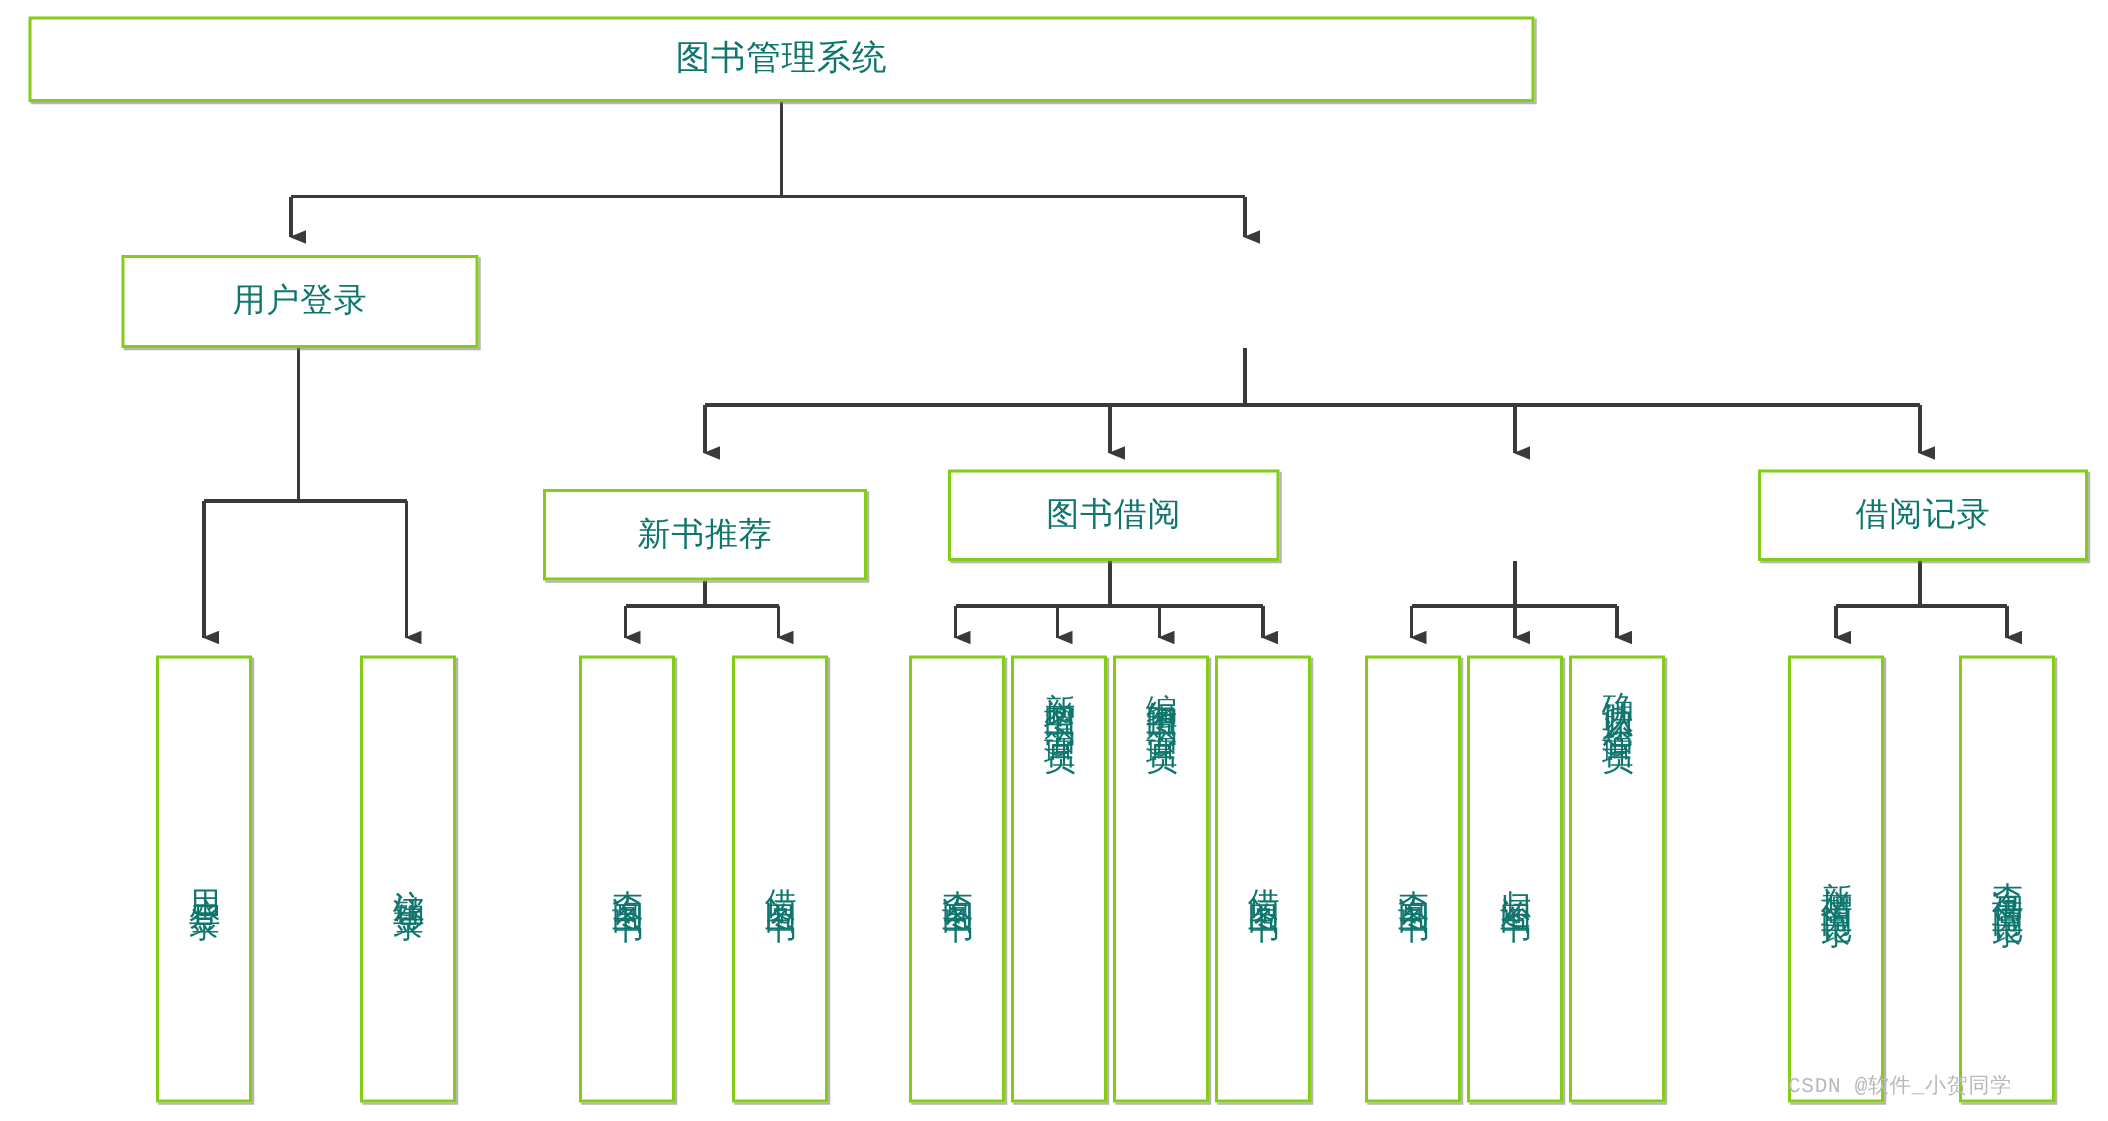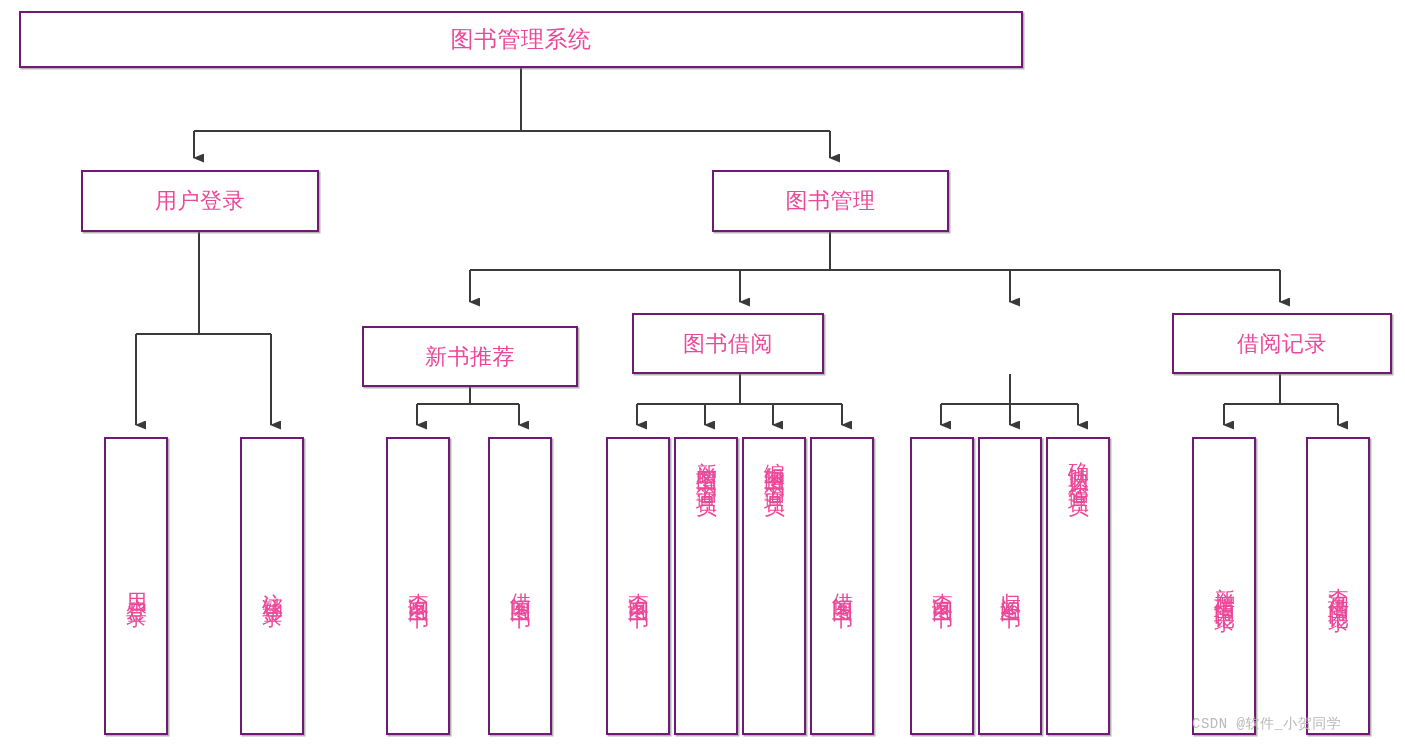--- a/index.html
+++ b/index.html
@@ -23,26 +23,26 @@
     left: 0;
     top: 0;
     width: 1405px;
     height: 747px;
     pointer-events: none;
   }
   .node {
     position: absolute;
     box-sizing: border-box;
     background: #ffffff;
-    border: 2px solid #701a75;
+    border: 2px solid #84cc16;
     box-shadow: 1.5px 1.5px 0 0 rgba(120,120,120,0.55);
     display: flex;
     align-items: center;
     justify-content: center;
-    color: #ec4899;
+    color: #0f766e;
   }
   .node-label {
     display: block;
     text-align: center;
     line-height: 1.18;
     letter-spacing: 0.5px;
     white-space: nowrap;
   }
   
   .node.horiz .node-label {
@@ -135,29 +135,26 @@
   </svg>
 
   <div class="node horiz root" style="left:19px; top:11px; width:1004px; height:57px;">
     <span class="node-label">图书管理系统</span>
   </div>
 
   <div class="node horiz" style="left:81px; top:170px; width:238px; height:62px;">
     <span class="node-label">用户登录</span>
   </div>
 
-  <div class="node horiz" style="left:712px; top:170px; width:237px; height:62px;">
-    <span class="node-label">图书管理</span>
-  </div>
 
   <div class="node horiz" style="left:362px; top:326px; width:216px; height:61px;">
     <span class="node-label">新书推荐</span>
   </div>
 
-  <div class="node horiz" style="left:632px; top:313px; width:192px; height:61px;">
+  <div class="node horiz" style="left:632px; top:313px; width:221px; height:61px;">
     <span class="node-label">图书借阅</span>
   </div>
 
 
   <div class="node horiz" style="left:1172px; top:313px; width:220px; height:61px;">
     <span class="node-label">借阅记录</span>
   </div>
 
   <div class="node vert centered" style="left:104px; top:437px; width:64px; height:298px;">
     <span class="node-label">用户登录</span>

